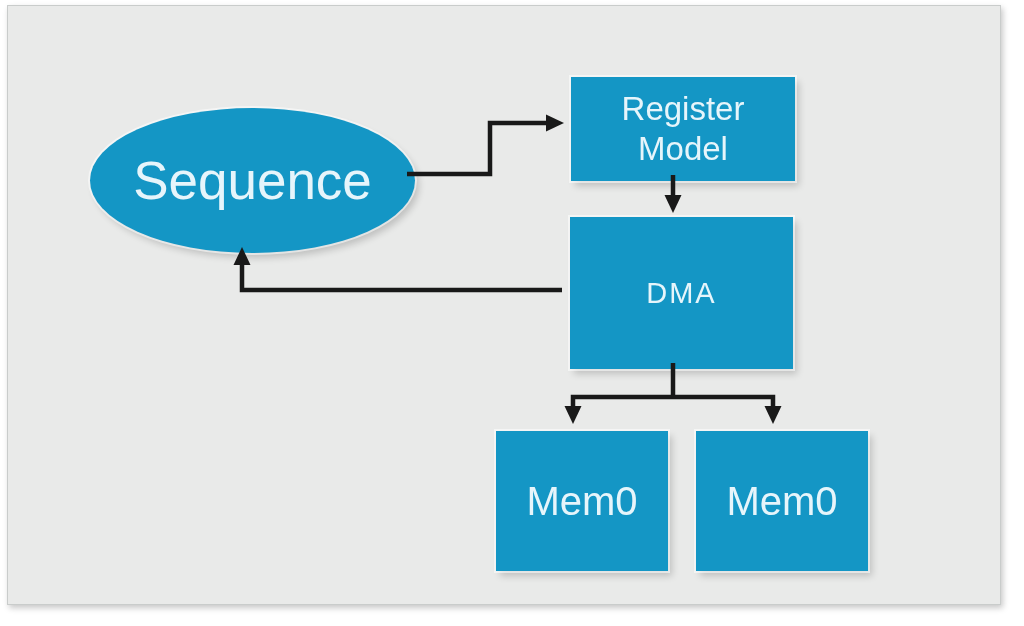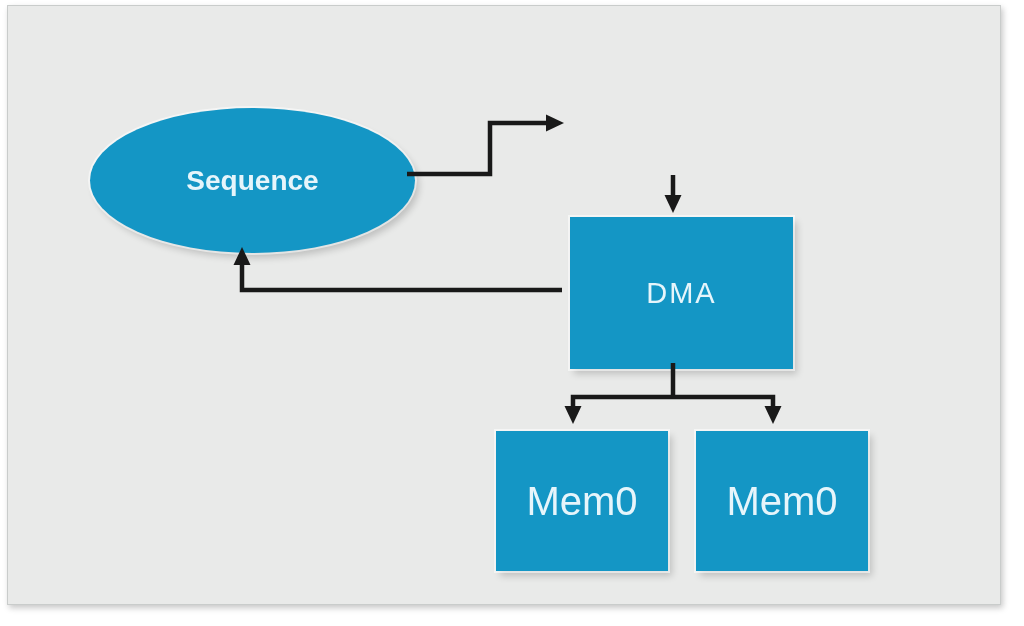--- a/index.html
+++ b/index.html
@@ -40,22 +40,21 @@
     justify-content: center;
     text-align: center;
     background: var(--node-fill);
     color: var(--node-text);
     box-shadow: 0 0 0 2px rgba(255,255,255,0.55), 4px 5px 7px rgba(0,0,0,0.18);
     line-height: 1.2;
   }
   .node-ellipse {
     left: 82px; top: 102px; width: 325px; height: 145px;
     border-radius: 50%;
-    font-size: 28px;
-    font-weight: bold;
+    font-size: 53px;
   }
   .node-register-model {
     left: 563px; top: 71px; width: 224px; height: 104px;
     font-size: 33px;
   }
   .node-register-model .label {
     display: inline-block;
     max-width: 170px;
   }
   .node-dma {
@@ -90,20 +89,23 @@
 </head>
 <body>
 
 <div class="stage">
   <div class="canvas">
 
     <div class="node node-ellipse">
       <span class="label">Sequence</span>
     </div>
 
+    <div class="node node-register-model">
+      <span class="label">Register Model</span>
+    </div>
 
     <div class="node node-dma">
       <span class="label">DMA</span>
     </div>
 
     <div class="node node-mem-left">
       <span class="label">Mem0</span>
     </div>
 
     <div class="node node-mem-right">

